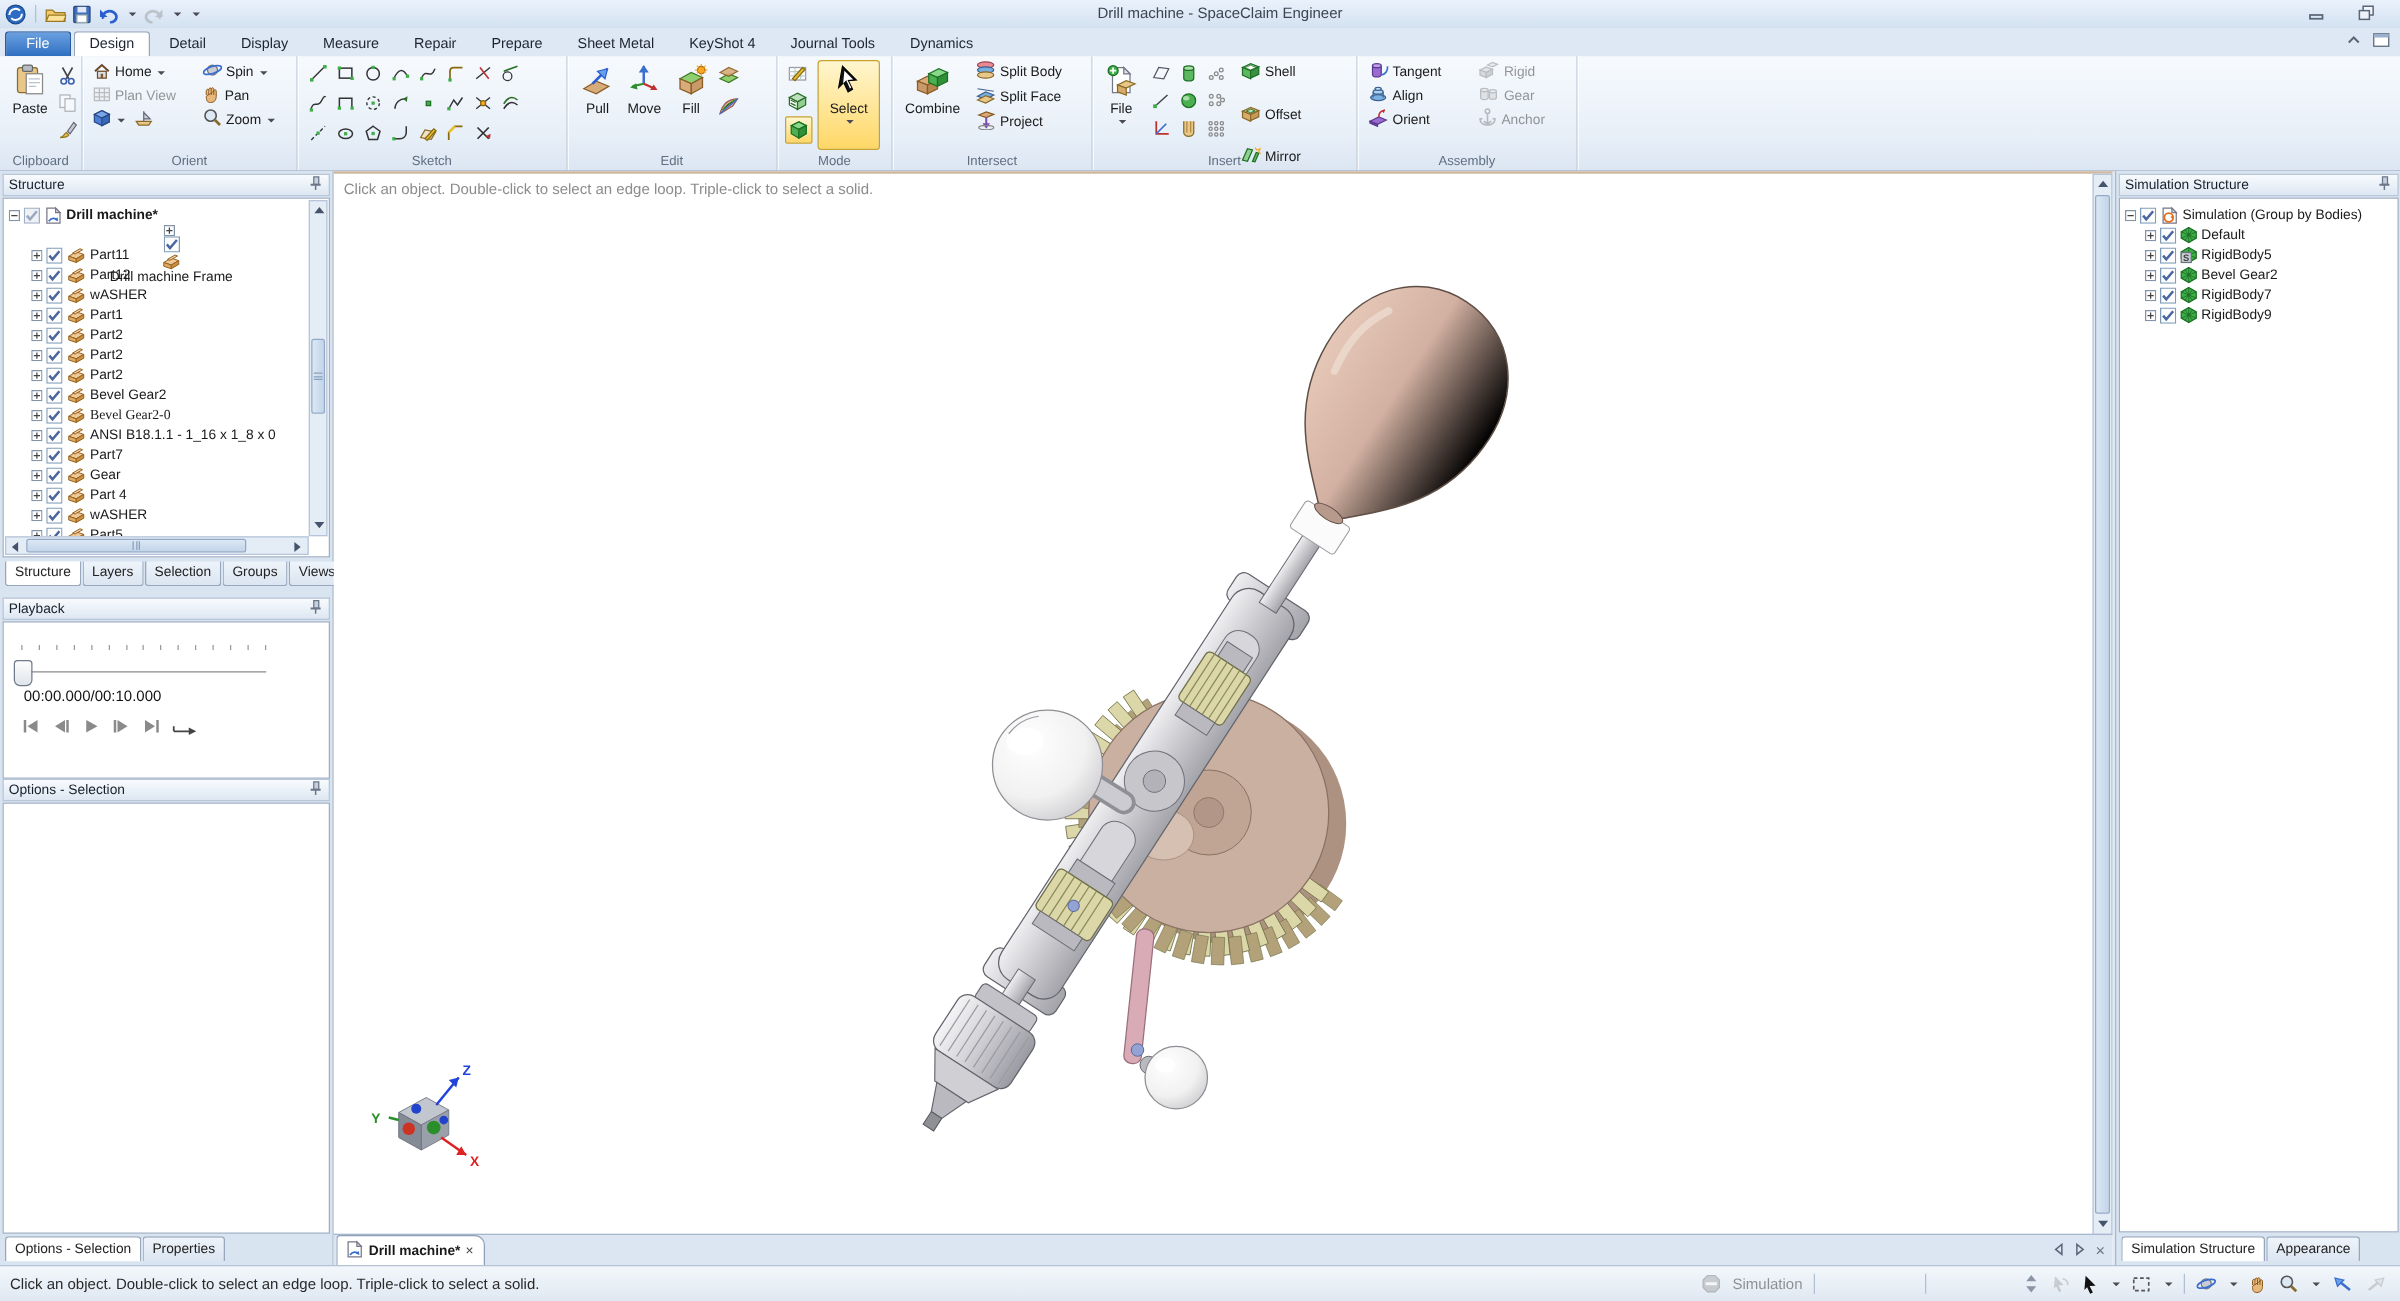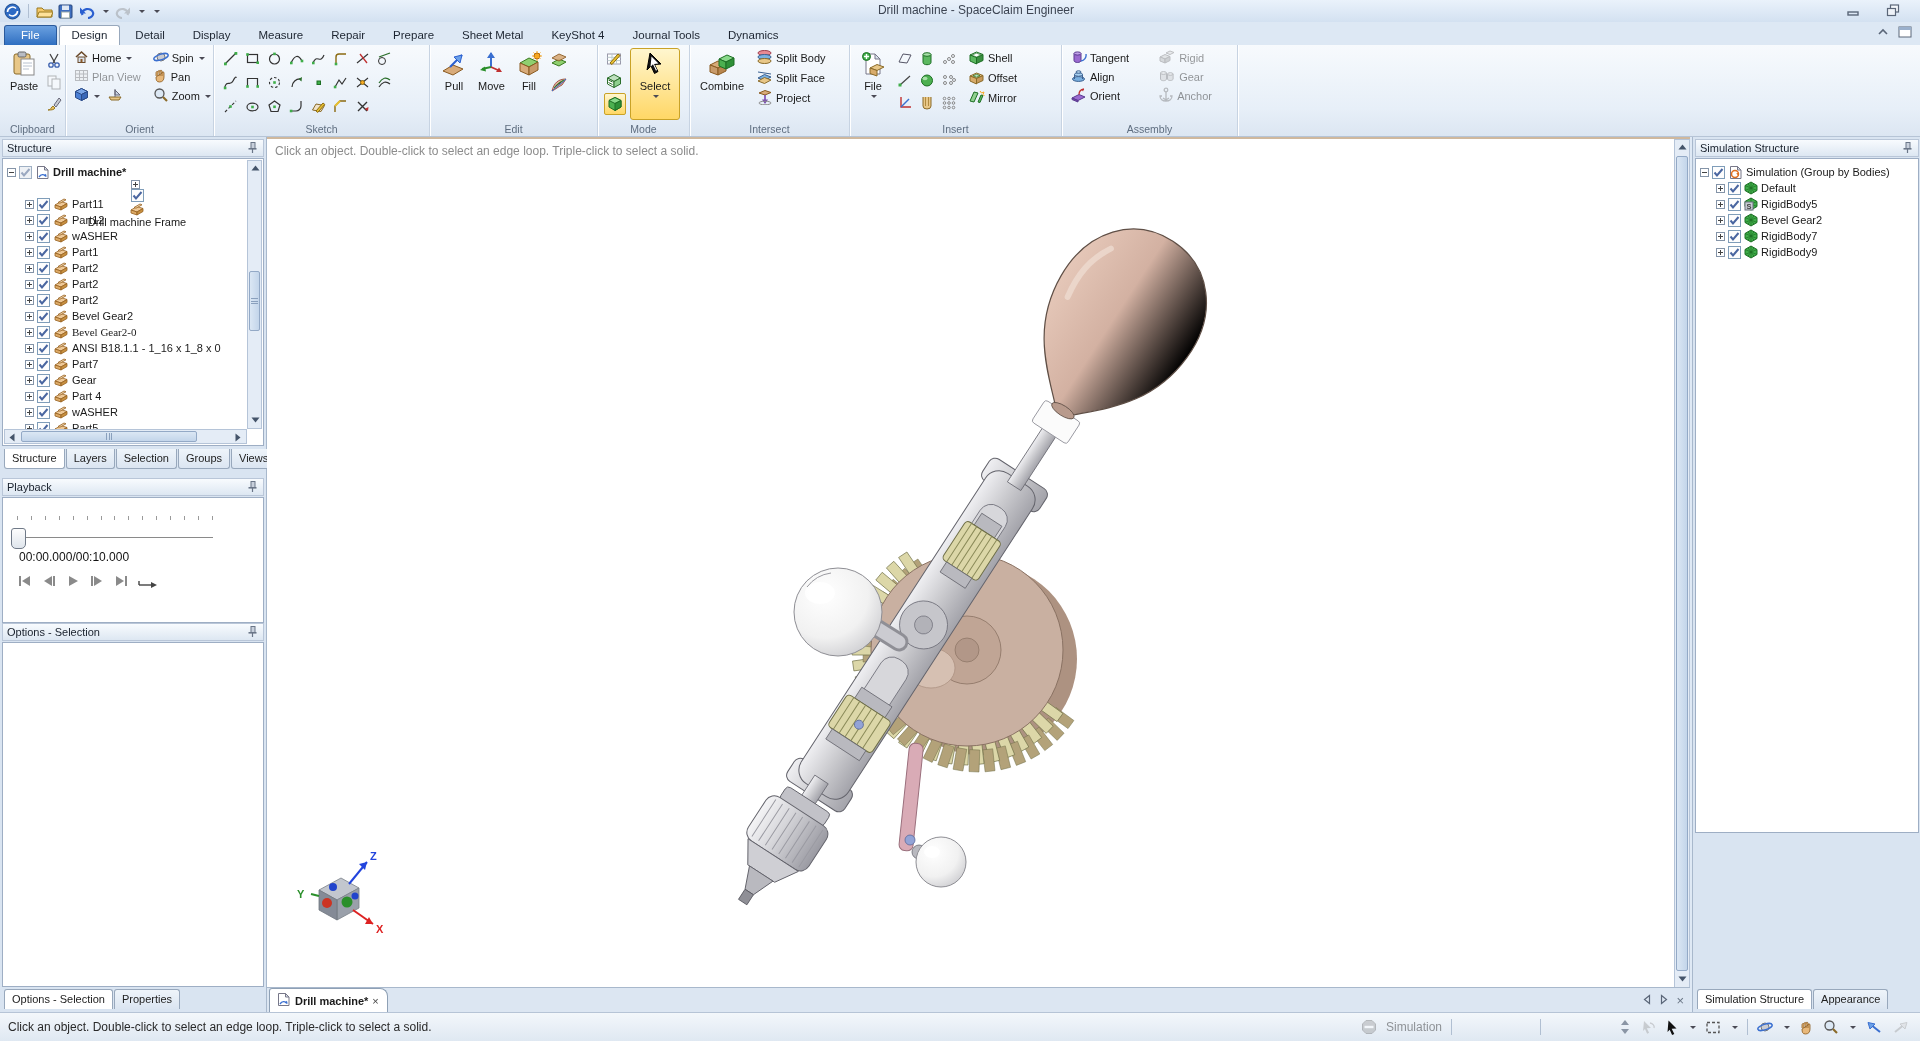--- a/index.html
+++ b/index.html
@@ -202,21 +202,21 @@
             <svg width="16" height="16" viewBox="0 0 16 16">
               <path d="M2 14c3 0 3-3 5-4l2 2c-1 2-4 2-7 2z" fill="#e8c060" stroke="#9a7a20"></path>
               <path d="M8 9l5-7 2 2-5 7z" fill="#c8ccd4" stroke="#667"></path>
             </svg>
           </span>
       </div>
     </div>
     <div class="rlabel">Clipboard</div>
   </div>
 
-  <div class="rgroup" style="width:148px">
+  <div class="rgroup" style="width:172px">
     <div class="grid2">
       <div class="sbtn">
           <span><svg width="15" height="15" viewBox="0 0 15 15">
               <path d="M2 8l5.5-5L13 8" fill="none" stroke="#6a4a2a" stroke-width="1.6"></path>
               <rect x="4" y="8" width="7" height="5.5" fill="#d8e0ea" stroke="#6a4a2a"></rect>
               <rect x="6.5" y="10" width="2" height="3.5" fill="#8a5a2a"></rect>
             </svg></span>
           <span>Home</span>
           <span class="caret"></span>
         </div>
@@ -624,21 +624,21 @@
                 <circle cx="3.5" cy="8" r="1.3"></circle>
                 <circle cx="8" cy="8" r="1.3"></circle>
                 <circle cx="12.5" cy="8" r="1.3"></circle>
                 <circle cx="3.5" cy="12.5" r="1.3"></circle>
                 <circle cx="8" cy="12.5" r="1.3"></circle>
                 <circle cx="12.5" cy="12.5" r="1.3"></circle>
               </g>
             </svg>
           </div>
         </div>
-      <div style="display:flex;flex-direction:column;gap:1px">
+      <div style="display:flex;flex-direction:column;gap:15px">
         <div class="sbtn">
             <span><svg width="17" height="16" viewBox="0 0 17 16">
                 <polygon points="2,6 8.5,3 15,5.5 8.5,8.5" fill="#bfe0bf" stroke="#1d6f24"></polygon>
                 <path d="M2 6v6l6.5 3V8.5z" fill="#5cb860" stroke="#1d6f24"></path>
                 <path d="M8.5 8.5L15 5.5v6l-6.5 3z" fill="#3a9040" stroke="#1d6f24"></path>
                 <polygon points="4,6.2 8.5,4.2 13,5.9 8.5,7.9" fill="#fff" stroke="#1d6f24" stroke-width="0.6"></polygon>
               </svg></span>
             <span>Shell</span>
           </div>
         <div class="sbtn">
@@ -1473,21 +1473,21 @@
     <div class="phdr" style="top:2px">
       <span>Simulation Structure</span>
       <span class="pin"><svg width="13" height="13" viewBox="0 0 13 13">
             <g stroke="#6a7688">
               <rect x="5" y="1.5" width="4" height="6" fill="#c8d0dc"></rect>
               <line x1="2.5" y1="7.8" x2="10.5" y2="7.8" stroke-width="1.6"></line>
               <line x1="6.5" y1="7.8" x2="6.5" y2="12" stroke-width="1.2"></line>
             </g>
           </svg></span>
     </div>
-    <div class="pbox" style="top:21px;height:675px">
+    <div class="pbox" style="top:21px;height:828px">
       <div id="simtree" style="position:absolute;left:4px;top:5px;right:3px;bottom:3px;overflow:hidden">
           <div class="trow" style="padding-left: 0px;">
             <span class="tico">
               <svg width="9" height="9" viewBox="0 0 9 9">
                 <rect x="0.5" y="0.5" width="8" height="8" fill="#fff" stroke="#8494a8"></rect>
                 <path d="M2 4.5h5" stroke="#444"></path>
               </svg>
             </span>
             <span class="tico" style="margin-left: 3px;">
               <svg width="13" height="13" viewBox="0 0 13 13">

